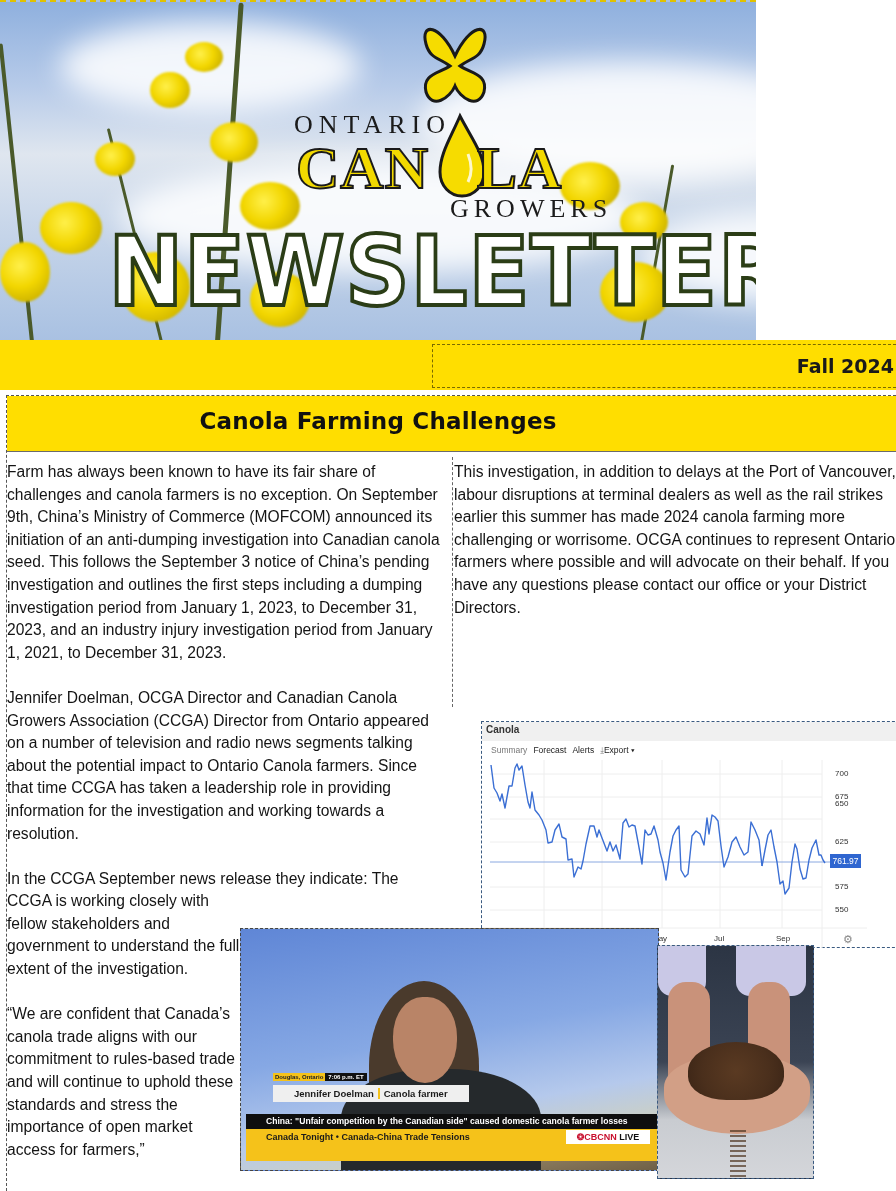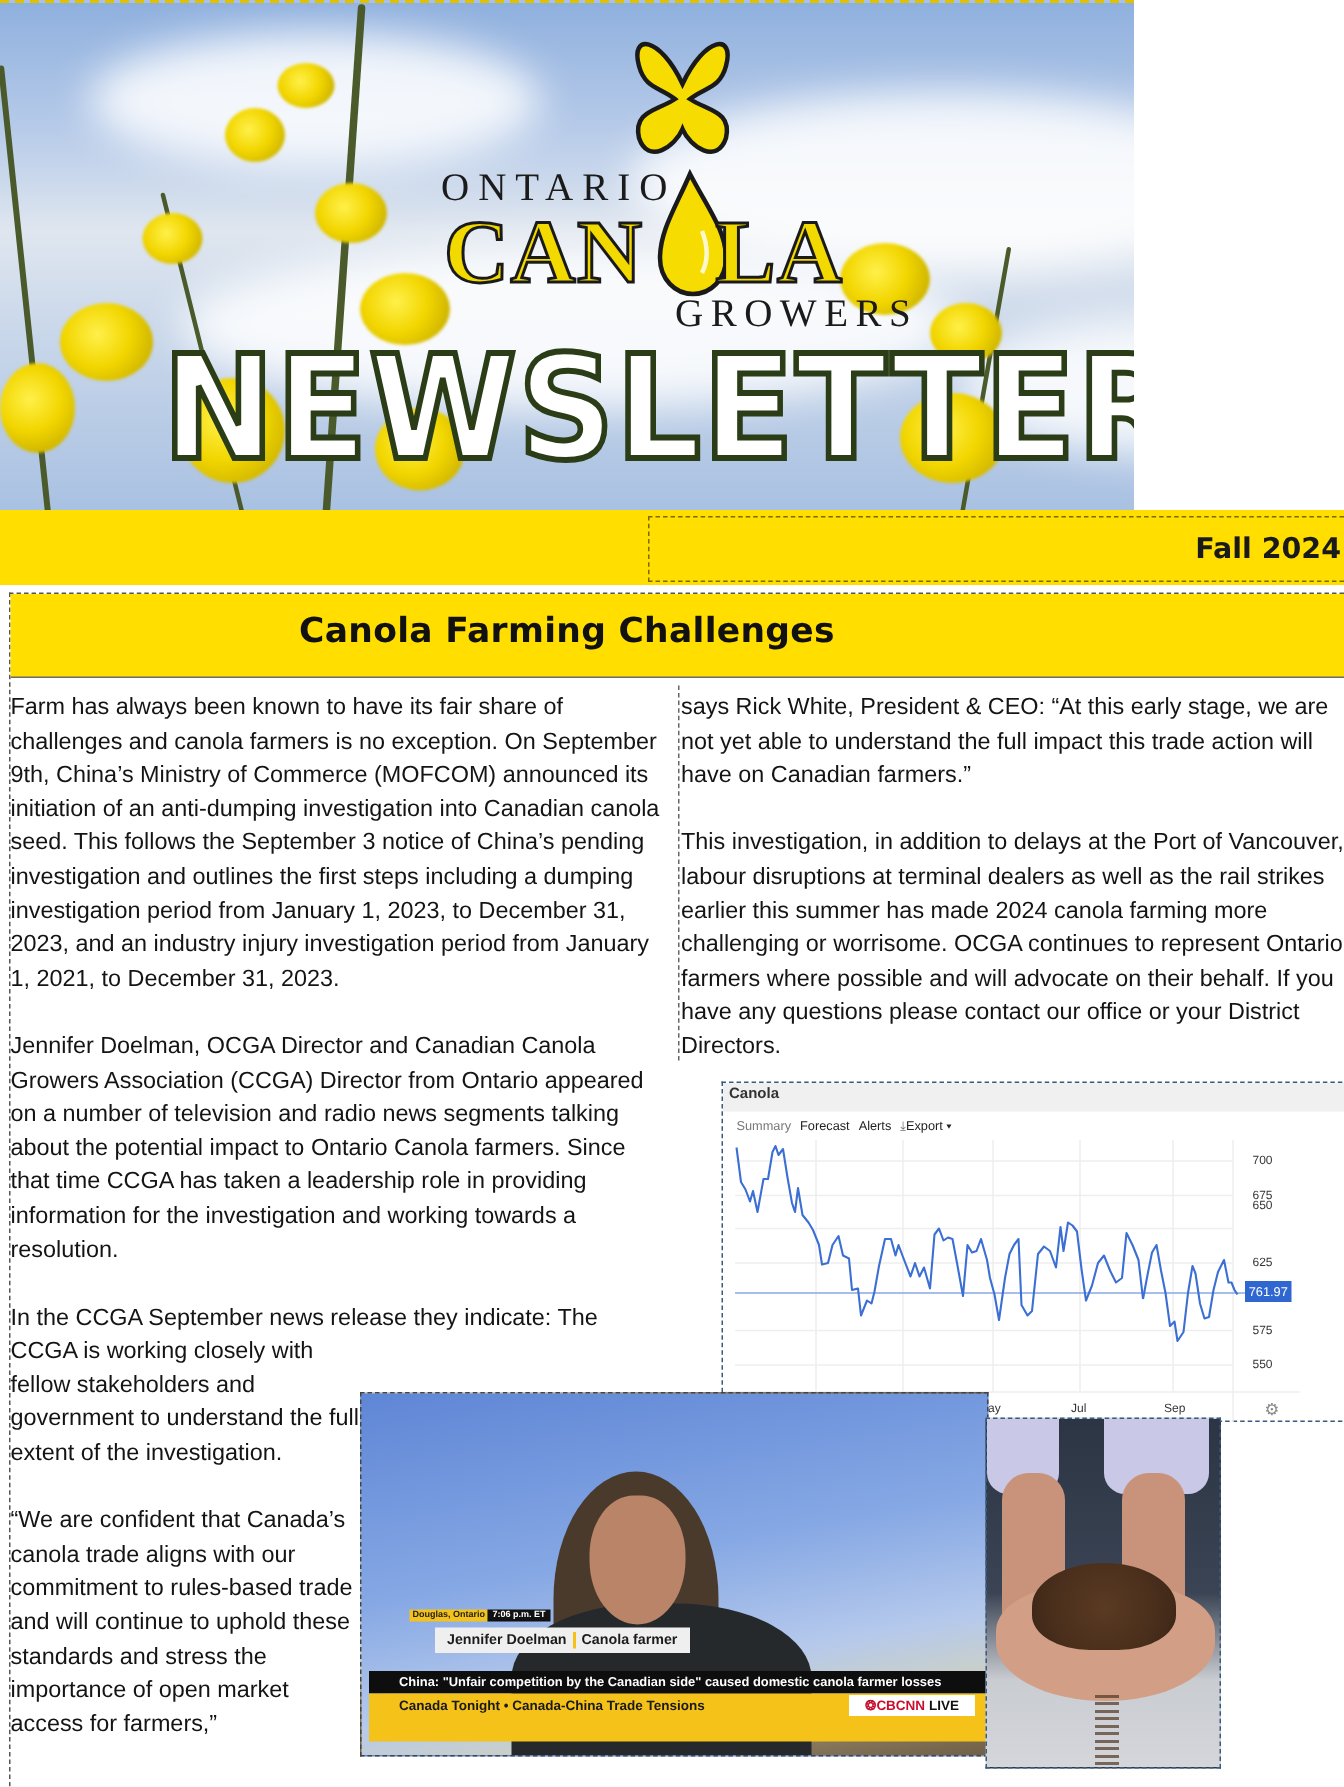--- a/index.html
+++ b/index.html
@@ -58,21 +58,21 @@
 
   
   .video { position: absolute; left: 240px; top: 928px; width: 419px; height: 243px; border: 1px dashed #444; overflow: hidden;
     background: linear-gradient(170deg, #5f86d6 0%, #86a8e4 45%, #b5c9ec 70%, #c9cfc9 82%, #8a7a5e 90%, #6f6046 100%); }
   .person-hair { position: absolute; left: 128px; top: 52px; width: 110px; height: 170px; background: #4a3a2c; border-radius: 50% 50% 30% 30%; }
   .person-face { position: absolute; left: 152px; top: 68px; width: 64px; height: 86px; background: #b98467; border-radius: 46% 46% 50% 50%; }
   .person-body { position: absolute; left: 100px; top: 140px; width: 200px; height: 110px; background: #25292c; border-radius: 45% 45% 0 0; }
   .lower-loc { position: absolute; left: 32px; top: 14px; font-size: 6px; font-weight: bold; }
   .loc-tag { background: #f5c21a; color: #222; padding: 1px 2px; }
   .time-tag { background: #111; color: #fff; padding: 1px 3px; }
-  .name-plate { position: absolute; left: 49px; top: 151px; background: #efefef; font-size: 9.5px; font-weight: bold; color: #1b1b1b; padding: 3px 8px; display: flex; gap: 4px; }
+  .name-plate { position: absolute; left: 32px; top: 151px; background: #efefef; font-size: 9.5px; font-weight: bold; color: #1b1b1b; padding: 3px 21px; display: flex; gap: 4px; }
   .name-plate .sep { width: 2px; background: #f5c21a; }
   .name-plate .role { font-weight: bold; }
   .ticker-dark { position: absolute; left: 5px; top: 185px; width: 412px; height: 15px; background: #0e0e0e; color: #fff; font-size: 8.6px; font-weight: bold; line-height: 15px; padding-left: 20px; white-space: nowrap; }
   .ticker-yellow { position: absolute; left: 5px; top: 200px; width: 412px; height: 32px; background: #f5c21a; color: #1a1a1a; font-size: 9px; font-weight: bold; line-height: 16px; padding-left: 20px; white-space: nowrap; }
   .cbc-badge { position: absolute; left: 325px; top: 201px; width: 84px; height: 14px; background: #fff; color: #c8102e; font-size: 9px; font-weight: bold; line-height: 14px; text-align: center; }
   .cbc-badge .live { color: #111; }
 
   
   .hands { position: absolute; left: 657px; top: 945px; width: 157px; height: 234px; border: 1px dashed #3a5a80; overflow: hidden;
     background: linear-gradient(180deg, #2c3544 0%, #3b4454 50%, #c9ccd1 75%, #d4d6da 100%); }
@@ -144,21 +144,20 @@
 
 <div class="col col-left">
   <p>Farm has always been known to have its fair share of challenges and canola farmers is no exception. On September 9th, China’s Ministry of Commerce (MOFCOM) announced its initiation of an anti-dumping investigation into Canadian canola seed. This follows the September 3 notice of China’s pending investigation and outlines the first steps including a dumping investigation period from January 1, 2023, to December 31, 2023, and an industry injury investigation period from January 1, 2021, to December 31, 2023.</p>
   <p>Jennifer Doelman, OCGA Director and Canadian Canola Growers Association (CCGA) Director from Ontario appeared on a number of television and radio news segments talking about the potential impact to Ontario Canola farmers. Since that time CCGA has taken a leadership role in providing information for the investigation and working towards a resolution.</p>
   <p style="margin-bottom:0">In the CCGA September news release they indicate: The CCGA is working closely with</p>
   <p class="narrow">fellow stakeholders and government to understand the full extent of the investigation.</p>
   <p class="narrow">“We are confident that Canada’s canola trade aligns with our commitment to rules-based trade and will continue to uphold these standards and stress the importance of open market access for farmers,”</p>
 </div>
 
 <div class="col col-right">
-  <p>says Rick White, President &amp; CEO: “At this early stage, we are not yet able to understand the full impact this trade action will have on Canadian farmers.”</p>
   <p>This investigation, in addition to delays at the Port of Vancouver, labour disruptions at terminal dealers as well as the rail strikes earlier this summer has made 2024 canola farming more challenging or worrisome. OCGA continues to represent Ontario farmers where possible and will advocate on their behalf. If you have any questions please contact our office or your District Directors.</p>
 </div>
 
 <div class="chart-card">
   <div class="chart-head"></div>
   <span class="chart-name">Canola</span>
   <div class="chart-tabs">
     <span>Summary</span>
     <span>Forecast</span>
     <span>Alerts</span>

